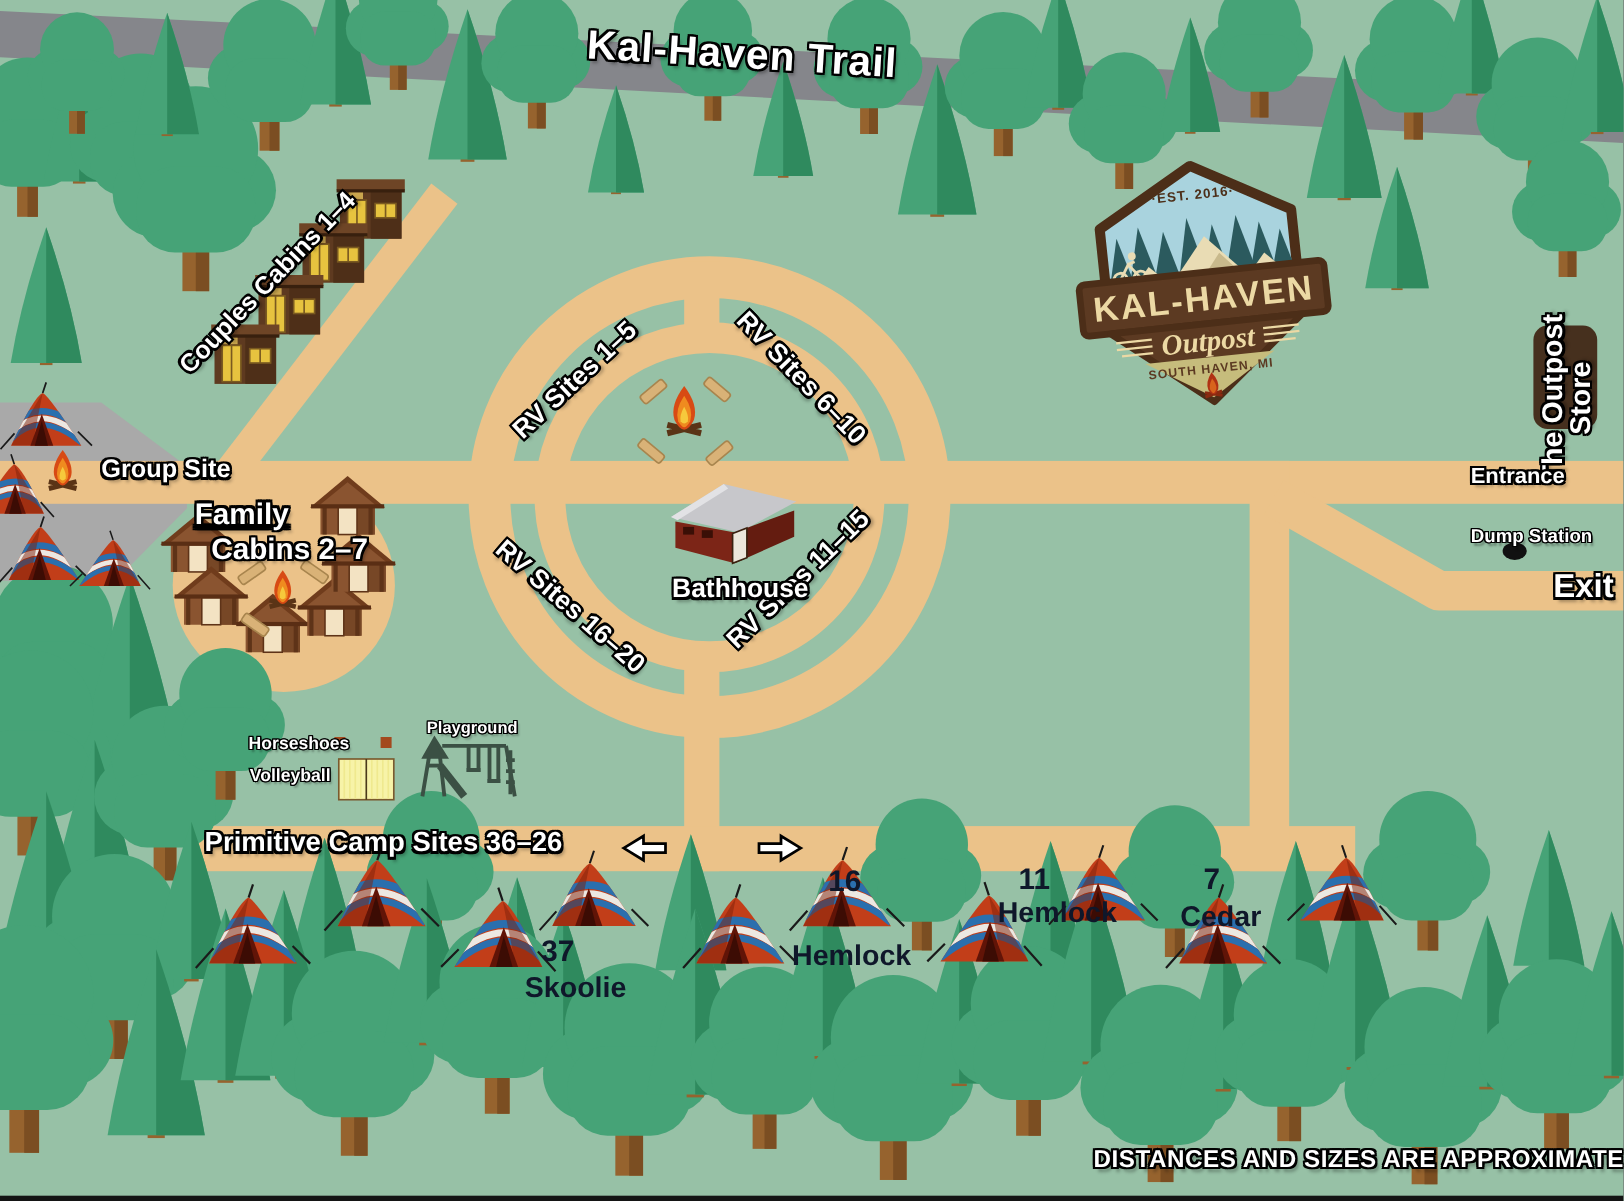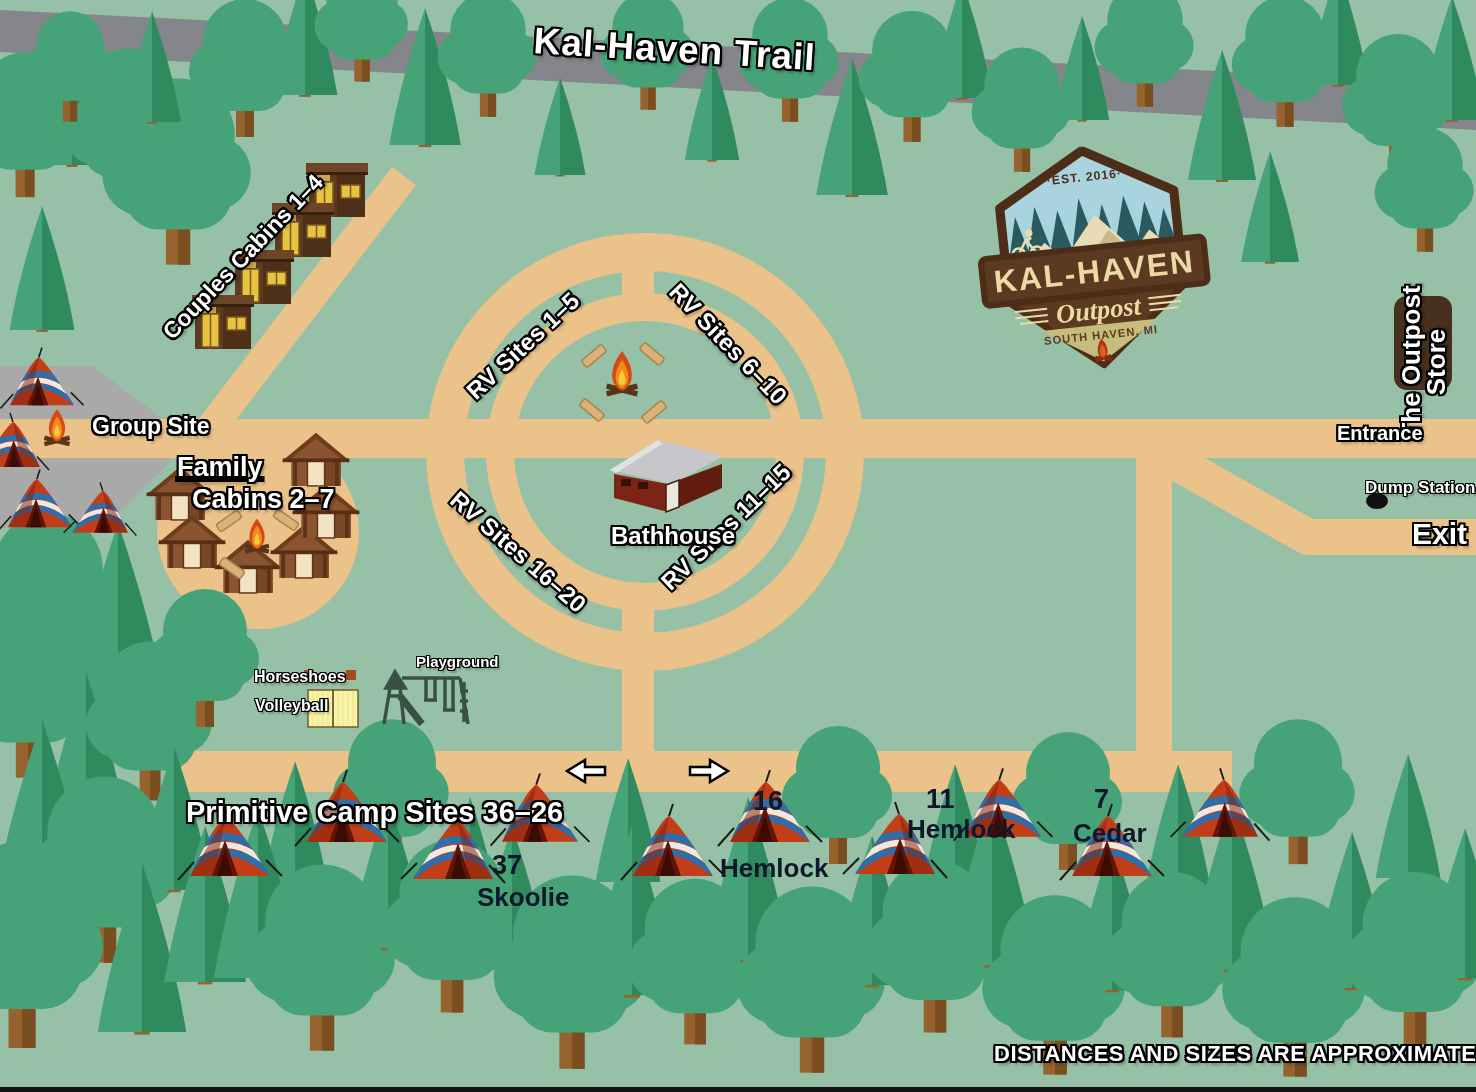--- a/index.html
+++ b/index.html
@@ -7,21 +7,21 @@
        font-family:"Liberation Sans",sans-serif;}
   #scene{position:absolute;left:0;top:0;}
   .lbl{position:absolute;font-weight:bold;color:#fff;white-space:nowrap;
        -webkit-text-stroke:3px #000;paint-order:stroke fill;
        text-shadow:-2px -2px 0 #000,2px -2px 0 #000,-2px 2px 0 #000,2px 2px 0 #000,
                    0 -2px 0 #000,0 2px 0 #000,-2px 0 0 #000,2px 0 0 #000,
                    3px 4px 3px rgba(0,0,0,.30);}
   .sm{-webkit-text-stroke:2px #000;
       text-shadow:-1px -1px 0 #000,1px -1px 0 #000,-1px 1px 0 #000,1px 1px 0 #000,
                   0 -1px 0 #000,0 1px 0 #000,-1px 0 0 #000,1px 0 0 #000,
-                  2px 3px 2px rgba(0,0,0,.30);margin-left:28px;}
+                  2px 3px 2px rgba(0,0,0,.30);}
   .red{position:absolute;font-weight:bold;color:#0f172a;white-space:nowrap;}
   .ctr{transform-origin:center;}
   #logo{position:absolute;left:975px;top:146px;width:236px;height:226px;transform:rotate(-6deg);}
   #store-label{line-height:.95;text-align:center;}
   .arrow{position:absolute;}
 </style>
 </head>
 <body>
 
 <div id="map">
@@ -310,21 +310,21 @@
 </div>
 
 <div class="lbl" style="left:1337px;top:422px;font-size:20px;">Entrance</div>
 <div class="lbl sm" style="left:1337px;top:478px;font-size:17px;">Dump Station</div>
 <div class="lbl" style="left:1388px;top:517px;font-size:30px;padding-left:24px;">Exit</div>
 
 <div class="lbl sm" style="left:226px;top:668px;font-size:16px;">Horseshoes</div>
 <div class="lbl sm" style="left:227px;top:697px;font-size:16px;">Volleyball</div>
 <div class="lbl sm" style="left:388px;top:653px;font-size:15px;">Playground</div>
 
-<div class="lbl" style="left:186px;top:752px;font-size:29px;margin-top:44px;">Primitive Camp Sites 36–26</div>
+<div class="lbl" style="left:186px;top:752px;font-size:25px;">Primitive Camp Sites 36–26</div>
 <svg class="arrow" width="46" height="28" style="left:563px;top:757px;">
   <polygon points="4,14 22,3 22,10 42,10 42,18 22,18 22,25" fill="#fff" stroke="#000" stroke-width="2.5"></polygon>
 </svg>
 <svg class="arrow" width="46" height="28" style="left:686px;top:757px;">
   <polygon points="42,14 24,3 24,10 4,10 4,18 24,18 24,25" fill="#fff" stroke="#000" stroke-width="2.5"></polygon>
 </svg>
 
 <div class="red" style="left:492px;top:850px;font-size:27px;">37</div>
 <div class="red" style="left:477px;top:882px;font-size:26px;text-align:center;">Skoolie</div>
 <div class="red" style="left:753px;top:786px;font-size:27px;">16</div>

